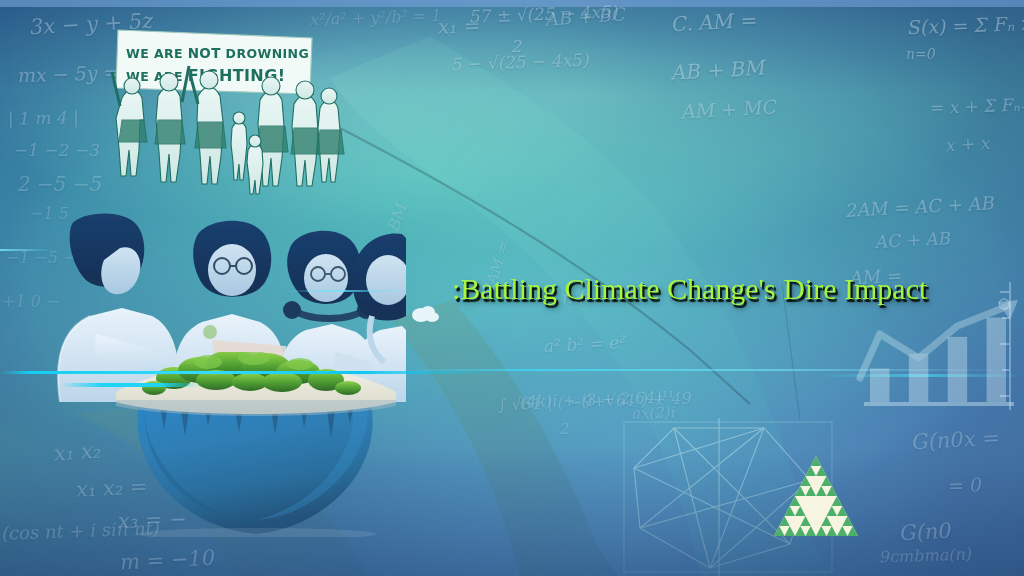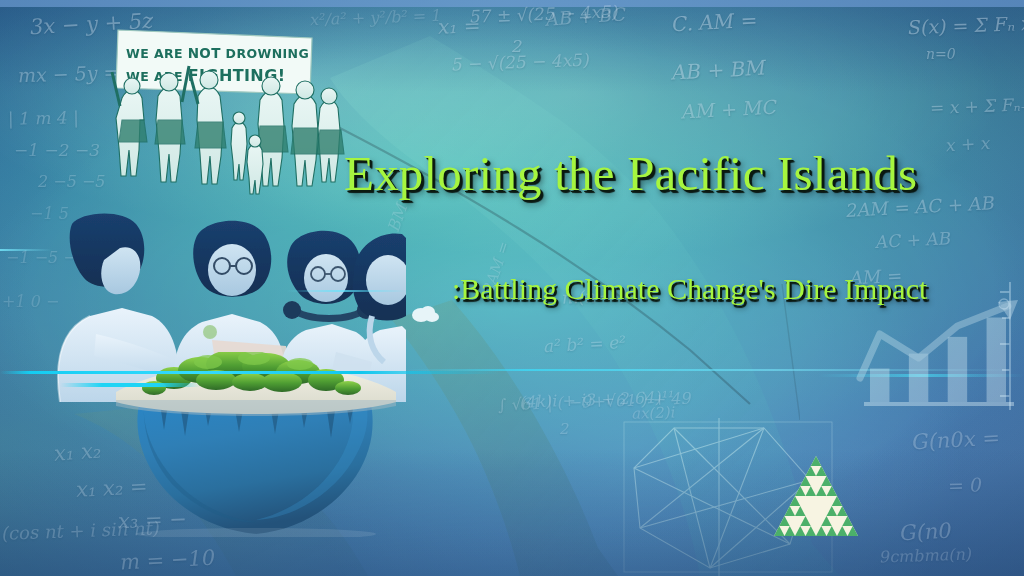--- a/index.html
+++ b/index.html
@@ -170,39 +170,39 @@
   </svg>
 
   <div class="bg-darkcorners"></div>
   <div class="bg-topstrip"></div>
 
   <div class="math-layer" id="math-layer">
       <div class="mf" style="left: 30px; top: 12px; font-size: 21px; opacity: 0.55; transform: rotate(-3deg);">3x − y + 5z</div>
       <div class="mf" style="left: 18px; top: 62px; font-size: 19px; opacity: 0.5; transform: rotate(-2deg);">mx − 5y = −3</div>
       <div class="mf" style="left: 8px; top: 108px; font-size: 17px; opacity: 0.42; transform: rotate(-1deg);">| 1 m 4 |</div>
       <div class="mf" style="left: 14px; top: 140px; font-size: 17px; opacity: 0.4; transform: rotate(0deg);">−1 −2 −3</div>
-      <div class="mf" style="left: 18px; top: 172px; font-size: 16px; opacity: 0.36; transform: rotate(0deg); margin-left: 20px;">2 −5 −5</div>
+      <div class="mf" style="left: 18px; top: 172px; font-size: 20px; opacity: 0.36; transform: rotate(0deg);">2 −5 −5</div>
       <div class="mf" style="left: 30px; top: 204px; font-size: 16px; opacity: 0.3; transform: rotate(0deg);">−1 5</div>
       <div class="mf" style="left: 6px; top: 248px; font-size: 16px; opacity: 0.3; transform: rotate(0deg);">−1 −5 −4</div>
       <div class="mf" style="left: 2px; top: 292px; font-size: 16px; opacity: 0.28; transform: rotate(0deg);">+1 0 −</div>
       <div class="mf" style="left: 2px; top: 520px; font-size: 18px; opacity: 0.34; transform: rotate(-2deg);">(cos nt + i sin nt)</div>
       <div class="mf" style="left: 54px; top: 440px; font-size: 21px; opacity: 0.4; transform: rotate(-4deg);">x₁ x₂</div>
       <div class="mf" style="left: 76px; top: 476px; font-size: 21px; opacity: 0.4; transform: rotate(-3deg);">x₁ x₂ =</div>
       <div class="mf" style="left: 118px; top: 508px; font-size: 21px; opacity: 0.42; transform: rotate(-2deg);">x₃ = −</div>
       <div class="mf" style="left: 120px; top: 548px; font-size: 21px; opacity: 0.4; transform: rotate(-3deg);">m = −10</div>
       <div class="mf" style="left: 438px; top: 14px; font-size: 20px; opacity: 0.5; transform: rotate(-2deg);">x₁ =</div>
       <div class="mf" style="left: 470px; top: 4px; font-size: 17px; opacity: 0.52; transform: rotate(-2deg);">57 ± √(25 − 4x5)</div>
       <div class="mf" style="left: 512px; top: 36px; font-size: 17px; opacity: 0.5; transform: rotate(0deg);">2</div>
       <div class="mf" style="left: 452px; top: 52px; font-size: 17px; opacity: 0.46; transform: rotate(-2deg);">5 − √(25 − 4x5)</div>
       <div class="mf" style="left: 546px; top: 6px; font-size: 18px; opacity: 0.46; transform: rotate(-4deg);">AB + BC</div>
       <div class="mf" style="left: 672px; top: 10px; font-size: 20px; opacity: 0.6; transform: rotate(-3deg);">C. AM =</div>
       <div class="mf" style="left: 672px; top: 58px; font-size: 20px; opacity: 0.58; transform: rotate(-3deg);">AB + BM</div>
       <div class="mf" style="left: 682px; top: 98px; font-size: 19px; opacity: 0.5; transform: rotate(-3deg);">AM + MC</div>
       <div class="mf" style="left: 908px; top: 14px; font-size: 19px; opacity: 0.6; transform: rotate(-2deg);">S(x) = Σ Fₙ xⁿ</div>
-      <div class="mf" style="left: 926px; top: 46px; font-size: 14px; opacity: 0.55; transform: rotate(0deg);">n=0</div>
+      <div class="mf" style="left: 906px; top: 46px; font-size: 14px; opacity: 0.55; transform: rotate(0deg);">n=0</div>
       <div class="mf" style="left: 930px; top: 96px; font-size: 17px; opacity: 0.5; transform: rotate(-2deg);">= x + Σ Fₙ₋₁</div>
       <div class="mf" style="left: 946px; top: 134px; font-size: 17px; opacity: 0.44; transform: rotate(-3deg);">x + x</div>
       <div class="mf" style="left: 846px; top: 196px; font-size: 18px; opacity: 0.5; transform: rotate(-3deg);">2AM = AC + AB</div>
       <div class="mf" style="left: 876px; top: 230px; font-size: 17px; opacity: 0.46; transform: rotate(-3deg);">AC + AB</div>
       <div class="mf" style="left: 850px; top: 266px; font-size: 18px; opacity: 0.46; transform: rotate(-3deg);">AM =</div>
       <div class="mf" style="left: 562px; top: 286px; font-size: 17px; opacity: 0.42; transform: rotate(-3deg);">n.(n−1)i</div>
       <div class="mf" style="left: 544px; top: 334px; font-size: 17px; opacity: 0.4; transform: rotate(-3deg);">a² b² = e²</div>
       <div class="mf" style="left: 520px; top: 390px; font-size: 16px; opacity: 0.38; transform: rotate(-2deg);">(4k)i + i3 + 2.64)¹¹</div>
       <div class="mf" style="left: 498px; top: 392px; font-size: 16px; opacity: 0.36; transform: rotate(-2deg);">∫ √61 | ( −9+√61 ) + 49</div>
       <div class="mf" style="left: 560px; top: 420px; font-size: 15px; opacity: 0.34; transform: rotate(0deg);">2</div>
@@ -447,23 +447,20 @@
         <line x1="14" y1="10" x2="24" y2="10"></line>
         <line x1="16" y1="36" x2="24" y2="36"></line>
         <line x1="14" y1="62" x2="24" y2="62"></line>
         <line x1="16" y1="88" x2="24" y2="88"></line>
         <line x1="14" y1="114" x2="24" y2="114"></line>
       </g>
       <circle cx="18" cy="22" r="5" stroke="#dff4ff" stroke-width="1.3" fill="none" opacity=".7"></circle>
     </svg>
   </div>
 
-  <div class="title-wrap">
-    <div class="main-title">Exploring the Pacific Islands</div>
-  </div>
   <div class="sub-title-wrap">
     <div class="sub-title">:Battling Climate Change's  Dire Impact</div>
   </div>
 
   <div class="logo">
     <div class="logo-mark">
       <svg id="sierpinski" viewBox="0 0 88 84" width="88" height="84">
           <polygon points="44,2 86,82 2,82" fill="#f7f4e2"></polygon>
           <polygon points="44,2 49.25,12 38.75,12" fill="#4cb06a"></polygon>
           <polygon points="49.25,12 54.5,22 44,22" fill="#4cb06a"></polygon>

